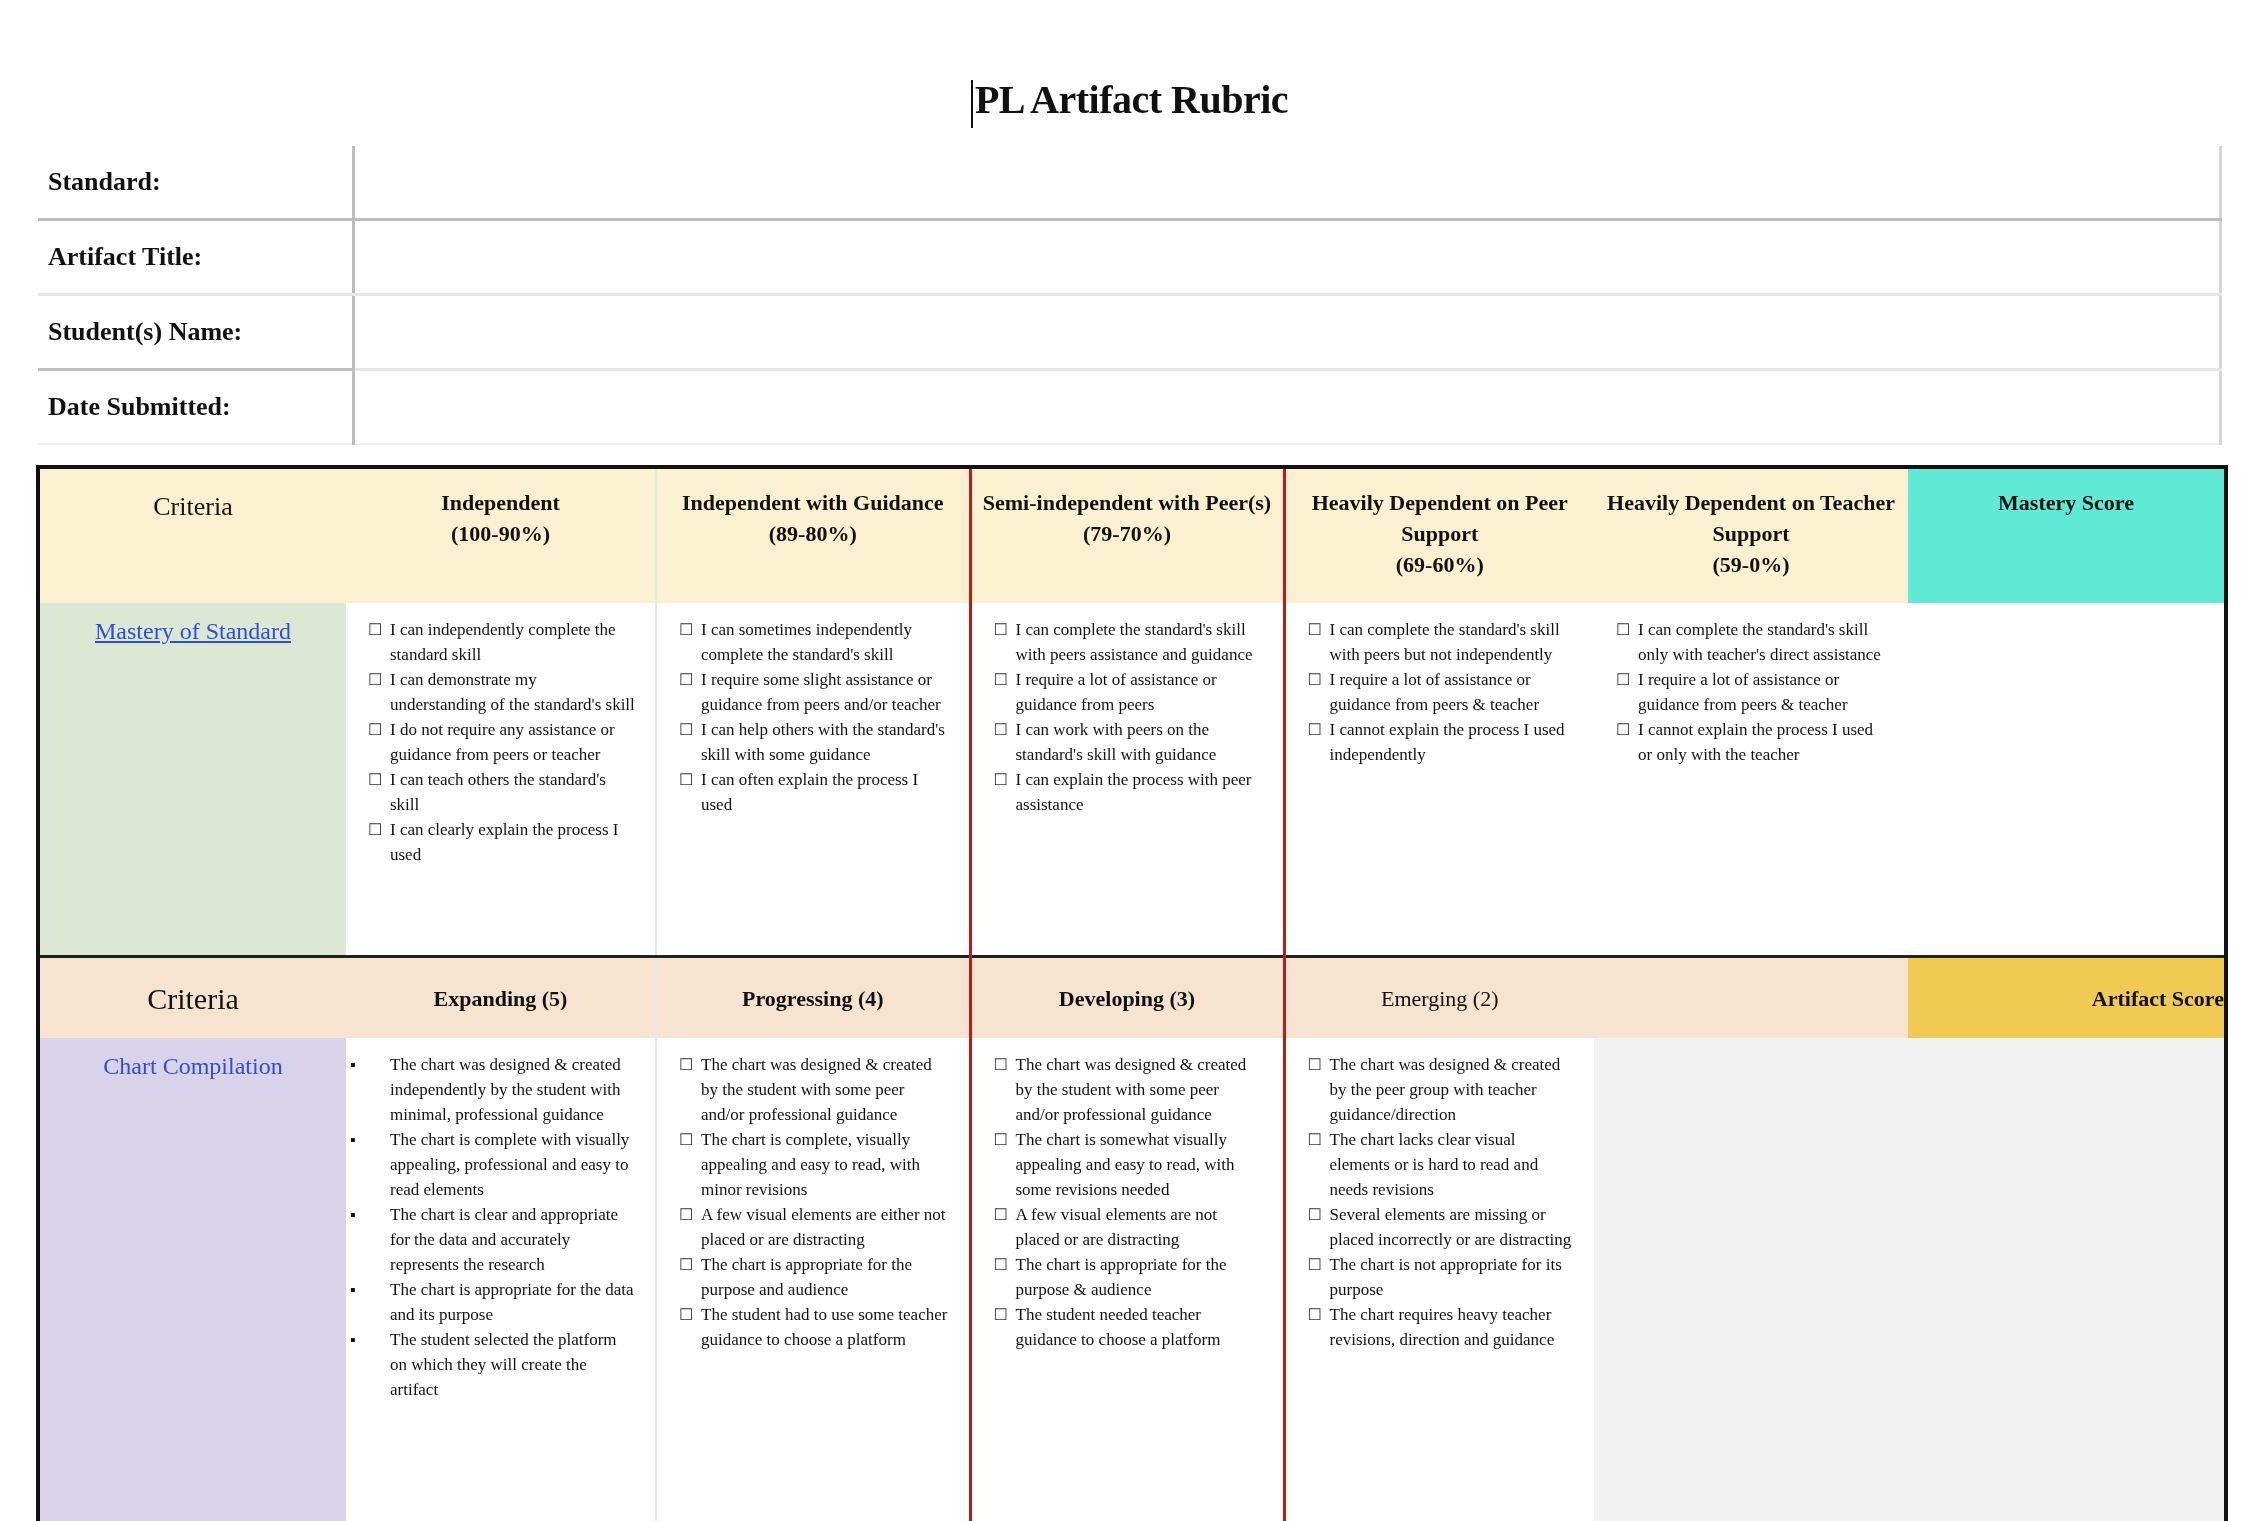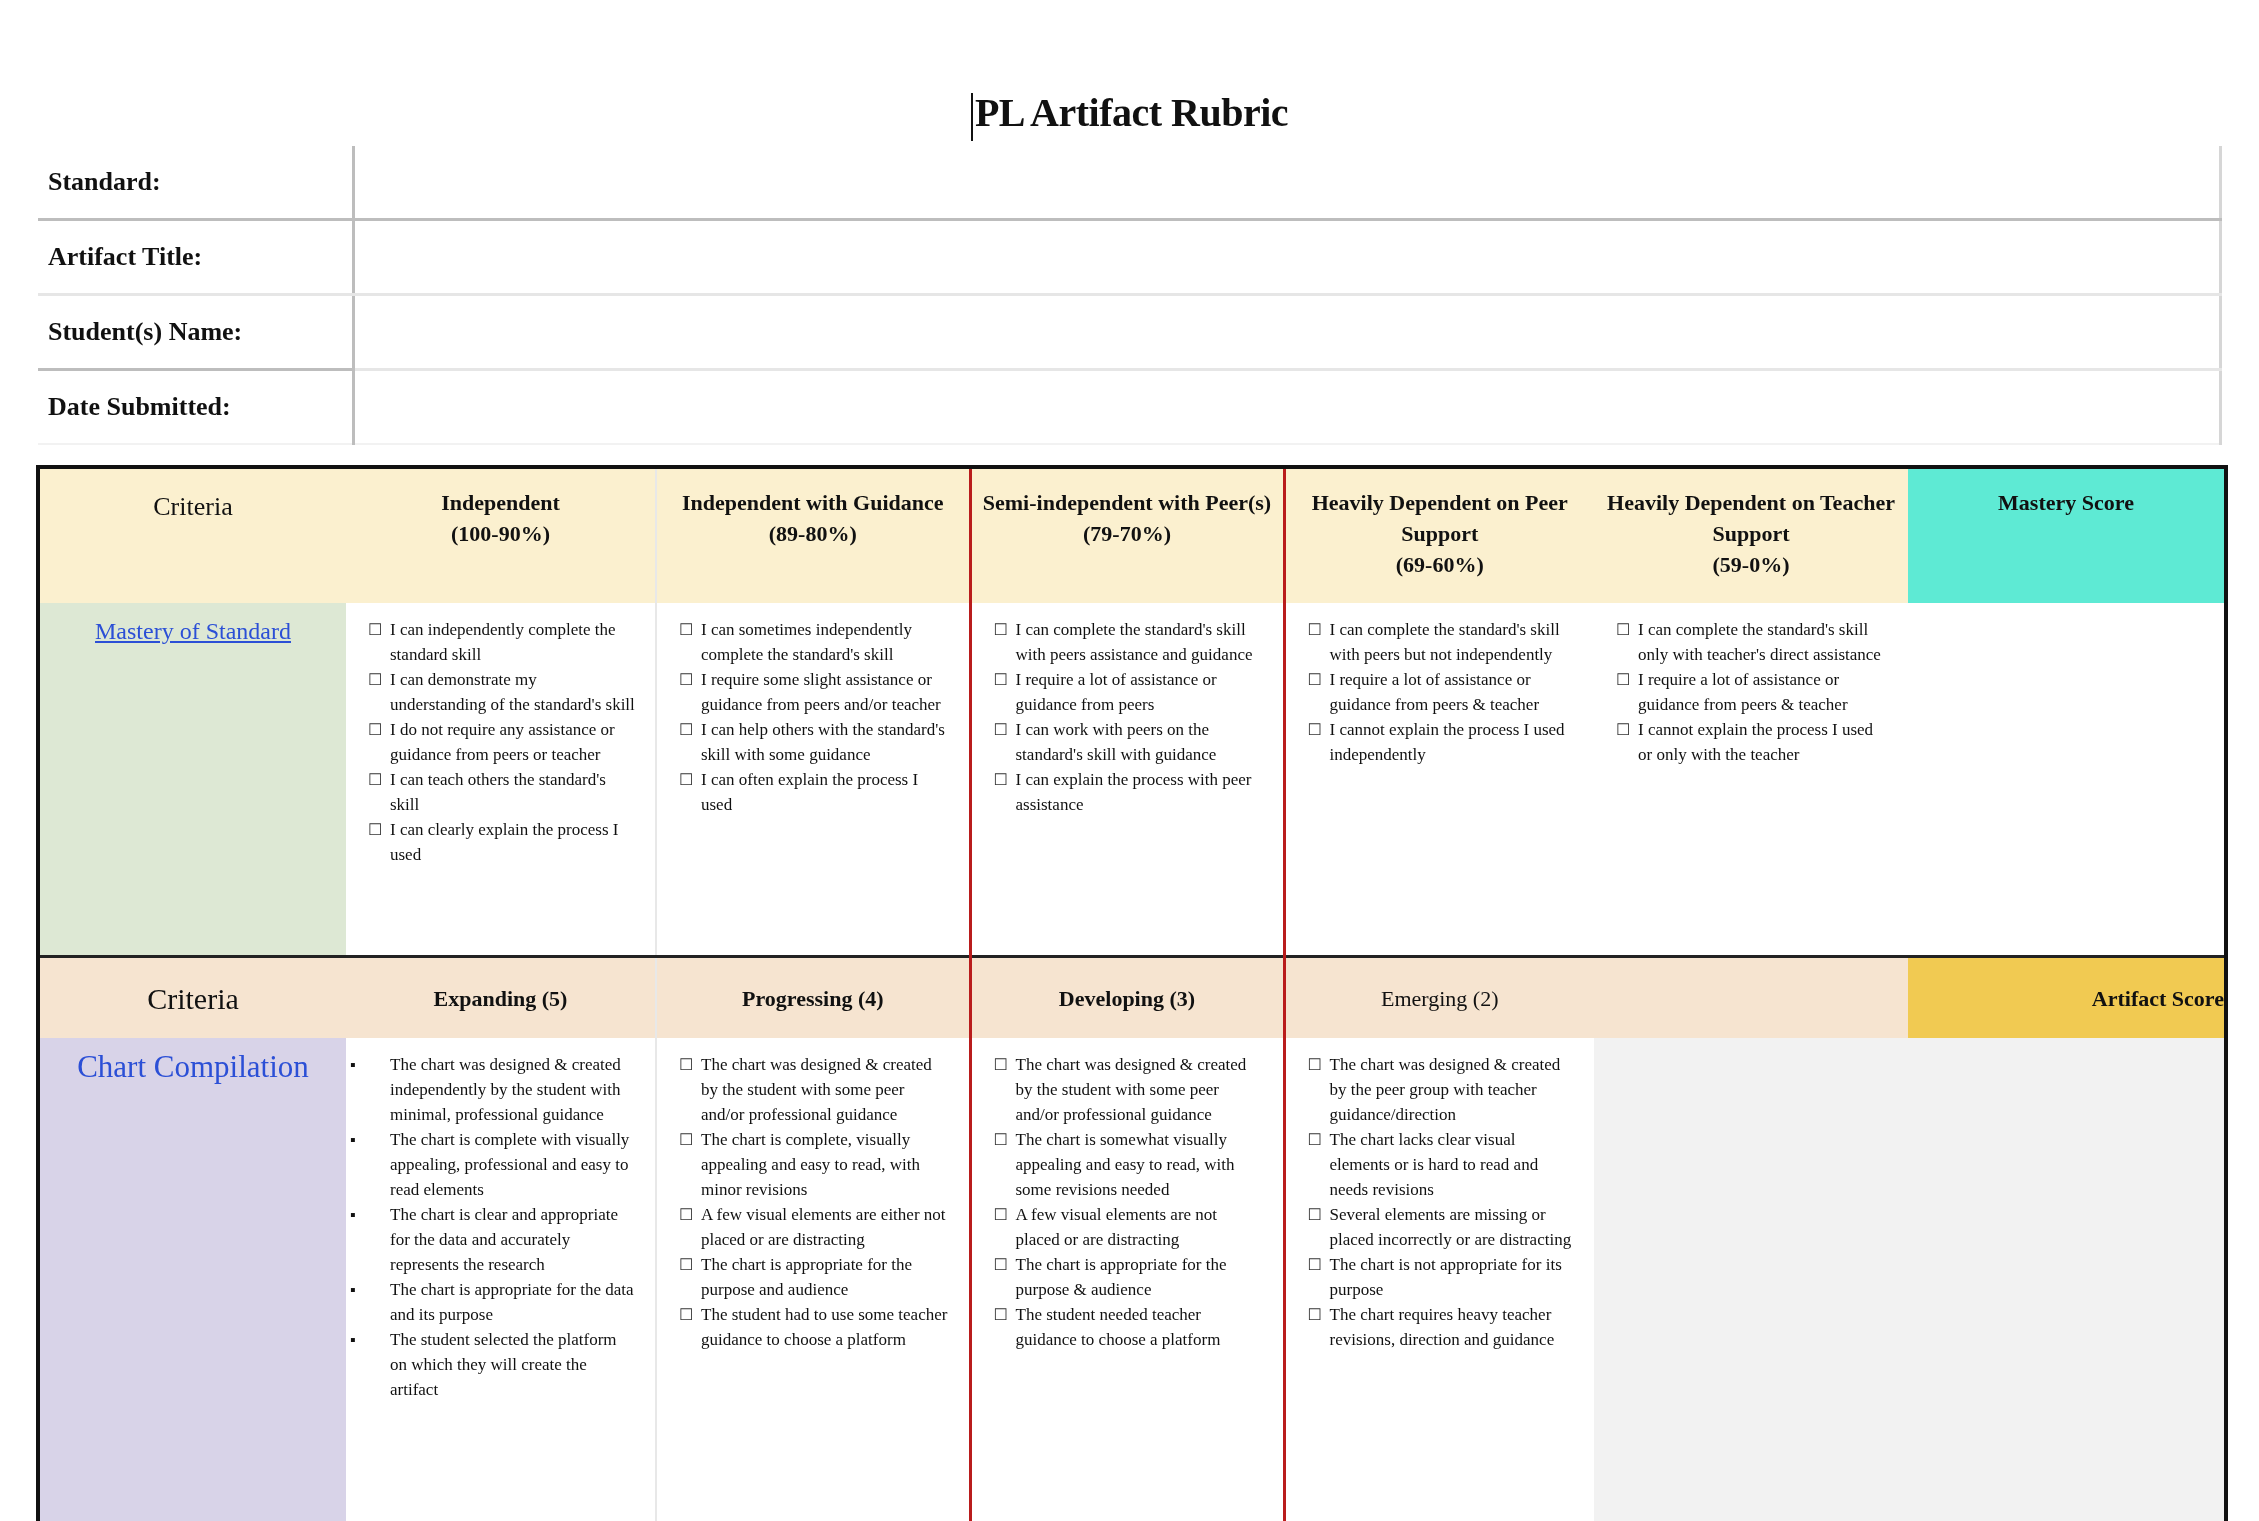--- a/index.html
+++ b/index.html
@@ -1,18 +1,18 @@
 <!DOCTYPE html>
 <html><head>
 <meta charset="utf-8">
 <style>
   html, body { margin: 0; padding: 0; background: #ffffff; }
   body { width: 2259px; height: 1521px; position: relative; overflow: hidden;
          font-family: "Liberation Serif", "DejaVu Serif", serif; color: #111; }
-  .title { position: absolute; left: 0; width: 2259px; top: 89px; text-align: center;
+  .title { position: absolute; left: 0; width: 2259px; top: 76px; text-align: center;
            font-size: 40px; font-weight: bold; letter-spacing: -0.5px; }
   .title .cursor { display: inline-block; width: 2px; height: 48px; background: #111;
                    vertical-align: middle; margin-right: 2px; }
 
   
   .info { position: absolute; left: 38px; top: 146px; width: 2184px; border-collapse: collapse; }
   .info td { height: 72px; font-size: 26px; font-weight: bold; padding: 0 10px;
              border-bottom: 3px solid #bdbdbd; }
   .info tr:nth-child(2) td, .info tr:nth-child(3) td.val { border-bottom-color: #e6e6e6; }
   .info tr:last-child td { border-bottom: 2px solid #f2f2f2; }
@@ -43,21 +43,21 @@
 
   .sep-l { border-left: 3px solid #b91c1c; }
   .thin-l { border-left: 2px solid #e8e8e8; font-family: Liberation Serif, serif; }
   .row-border-top td { border-top: 3px solid #222; }
 
   td.crit-cell { text-align: center; padding-top: 16px; }
   td.green { background: #dde8d4; }
   td.purple { background: #d8d3e8; }
   td.grey { background: #f2f2f2; }
   .link { color: #2b4fd6; text-decoration: underline; font-size: 24px; }
-  .link2 { color: #2b4fd6; font-size: 31px; }
+  .link2 { color: #2b4fd6; font-size: 24px; }
 
   ul.chk { list-style: none; margin: 0; padding: 14px 18px 14px 22px; }
   ul.chk li { position: relative; padding-left: 22px; margin: 0; }
   ul.chk li::before { content: "\2610"; position: absolute; left: 0; top: 0; font-size: 16px; color: #333; }
   ul.bul { list-style: none; margin: 0; padding: 14px 18px 14px 4px; }
   ul.bul li { position: relative; padding-left: 40px; }
   ul.bul li::before { content: "\25AA"; position: absolute; left: 0; top: 0; font-size: 16px; }
 
   .body1 td { height: 336px; }
   .body2 td { height: 476px; }

